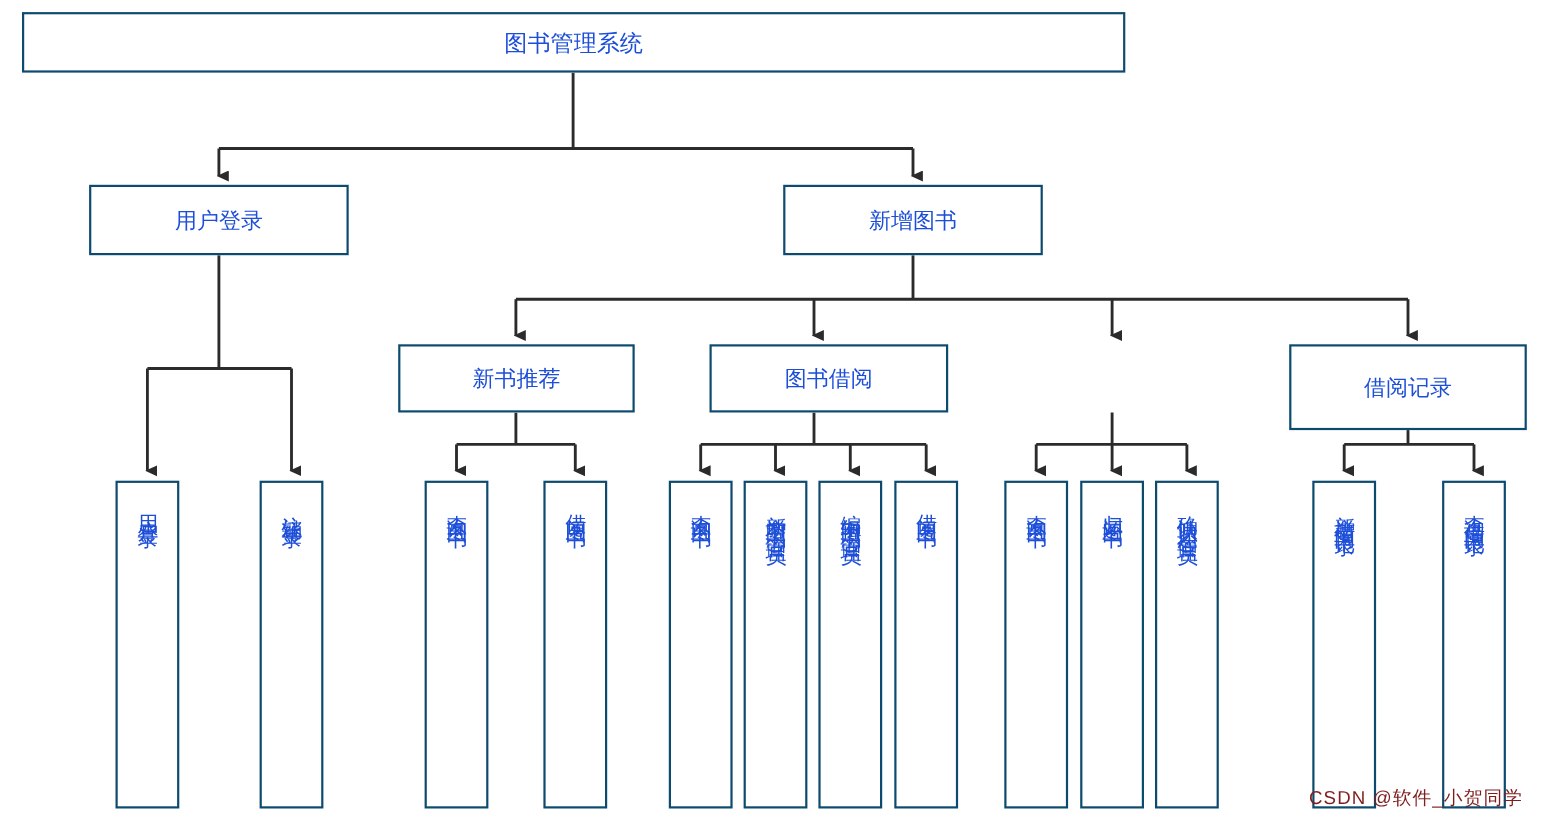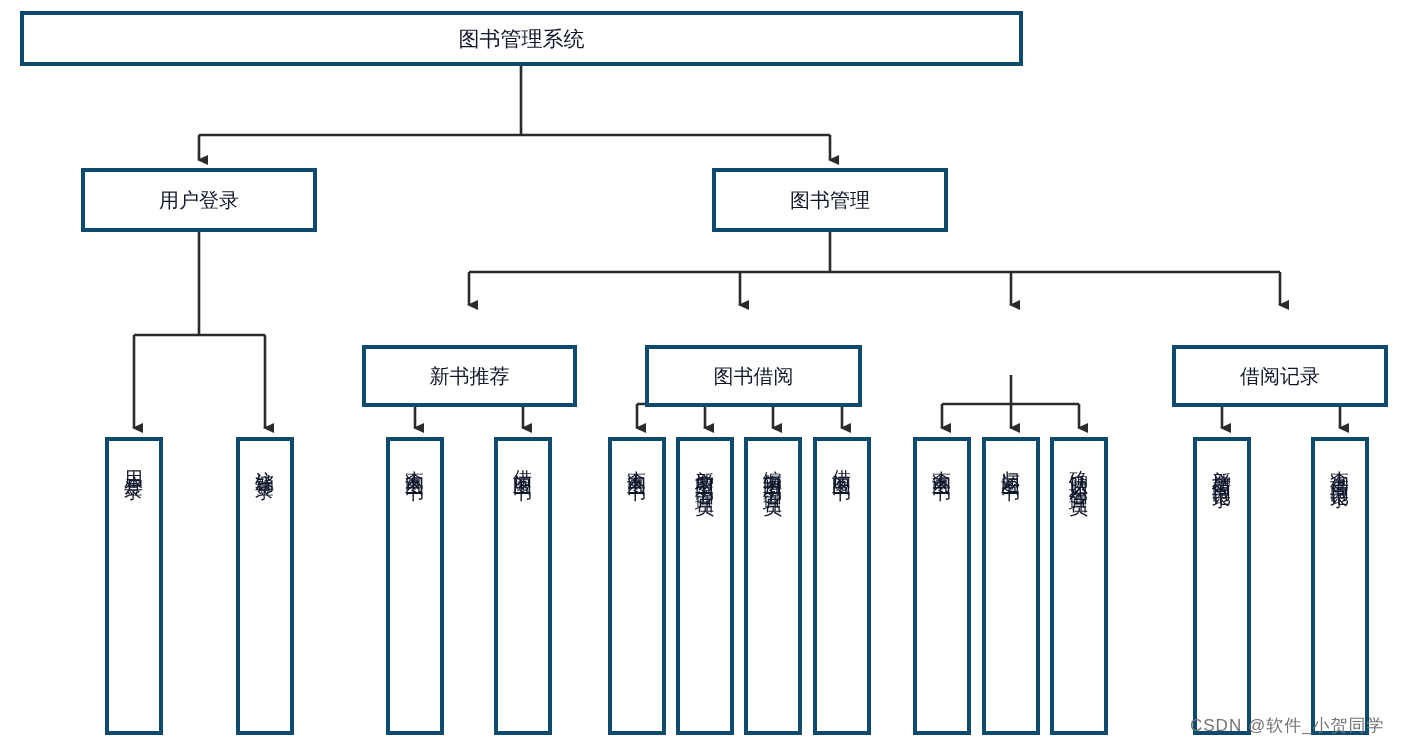--- a/index.html
+++ b/index.html
@@ -22,53 +22,52 @@
     left: 0;
     top: 0;
     width: 1405px;
     height: 747px;
     pointer-events: none;
   }
   .node {
     position: absolute;
     box-sizing: border-box;
     background: #ffffff;
-    border: 4px solid #0c4a6e;
+    border: 2px solid #0c4a6e;
     display: flex;
     align-items: center;
     justify-content: center;
-    color: #0f172a;
+    color: #1d4ed8;
   }
   .node.root {
     font-size: 21px;
   }
   .node.lvl2 {
     font-size: 20px;
   }
   .node.lvl3 {
     font-size: 20px;
-    margin-top: 32px;
   }
   .node.leaf {
     font-size: 19px;
     align-items: flex-start;
     justify-content: center;
     padding-top: 14px;
   }
   .vtext {
     writing-mode: vertical-rl;
     text-orientation: upright;
     letter-spacing: 4px;
     line-height: 1.0;
     white-space: nowrap;
   }
   .watermark {
     position: absolute;
     font-size: 17px;
-    color: #737373;
+    color: #7f1d1d;
     letter-spacing: 1px;
     white-space: nowrap;
     font-family: "Liberation Sans", "DejaVu Sans", sans-serif;
   }
 </style>
 </head>
 <body>
 
 <div id="canvas">
 
@@ -126,30 +125,30 @@
   </svg>
 
   <div class="node root" style="left:20px; top:11px; width:1003px; height:55px;">
     <span>图书管理系统</span>
   </div>
 
   <div class="node lvl2" style="left:81px; top:168px; width:236px; height:64px;">
     <span>用户登录</span>
   </div>
   <div class="node lvl2" style="left:712px; top:168px; width:236px; height:64px;">
-    <span>图书管理</span>
+    <span>新增图书</span>
   </div>
 
   <div class="node lvl3" style="left:362px; top:313px; width:215px; height:62px;">
     <span>新书推荐</span>
   </div>
   <div class="node lvl3" style="left:645px; top:313px; width:217px; height:62px;">
     <span>图书借阅</span>
   </div>
-  <div class="node lvl3" style="left:1172px; top:313px; width:216px; height:62px;">
+  <div class="node lvl3" style="left:1172px; top:313px; width:216px; height:78px;">
     <span>借阅记录</span>
   </div>
 
   <div class="node leaf" style="left:105px; top:437px; width:58px; height:298px;">
     <span class="vtext">用户登录</span>
   </div>
   <div class="node leaf" style="left:236px; top:437px; width:58px; height:298px;">
     <span class="vtext">注销登录</span>
   </div>
 

